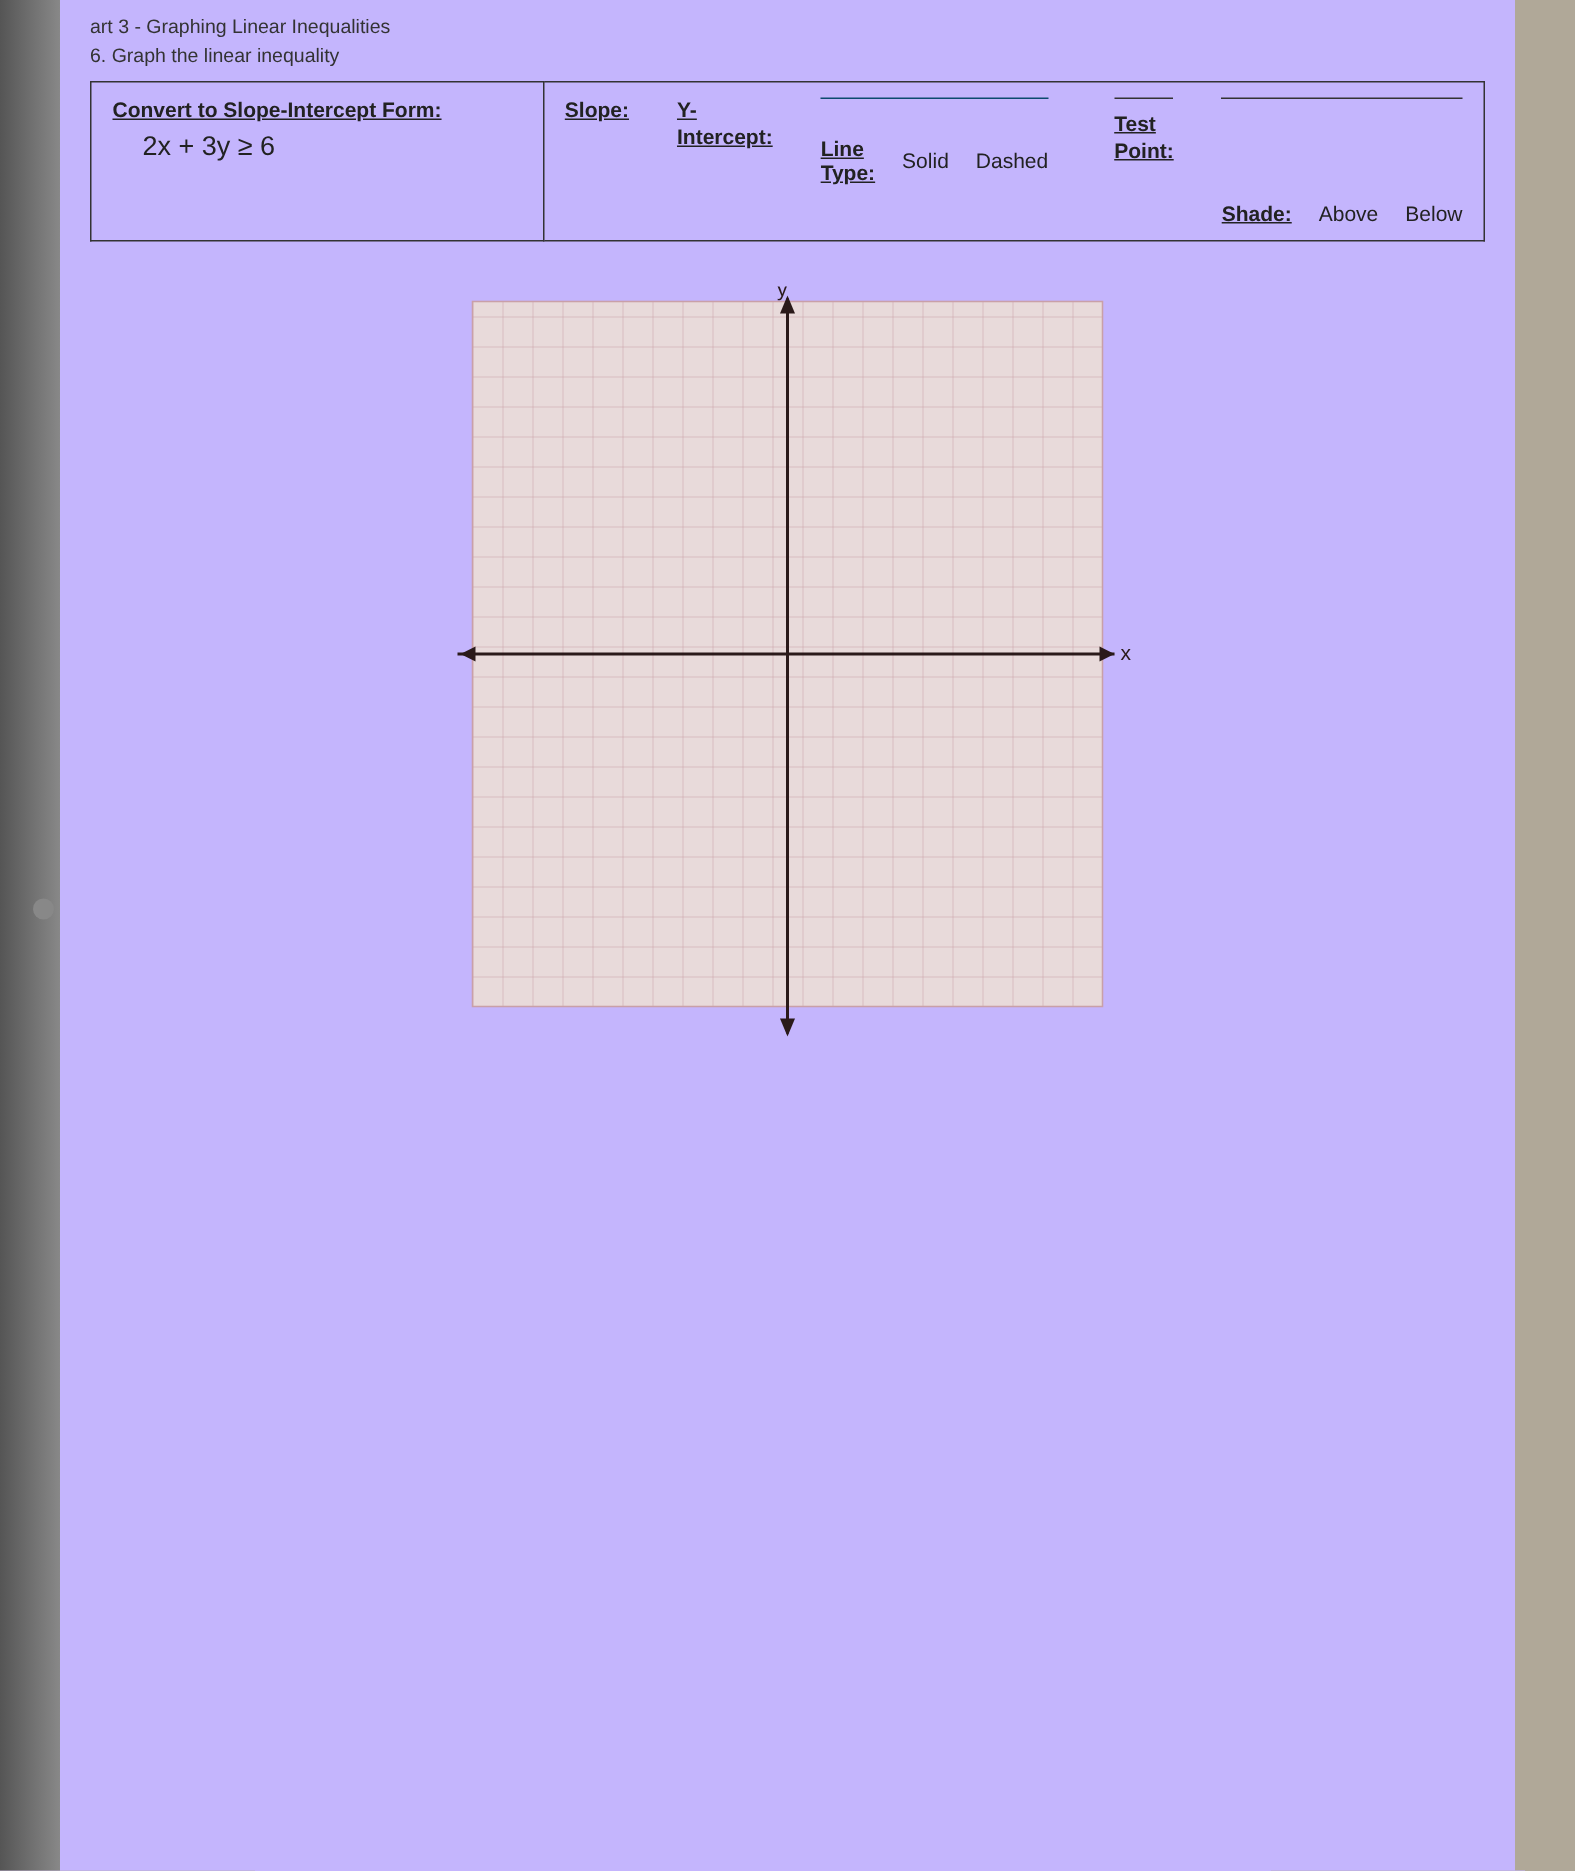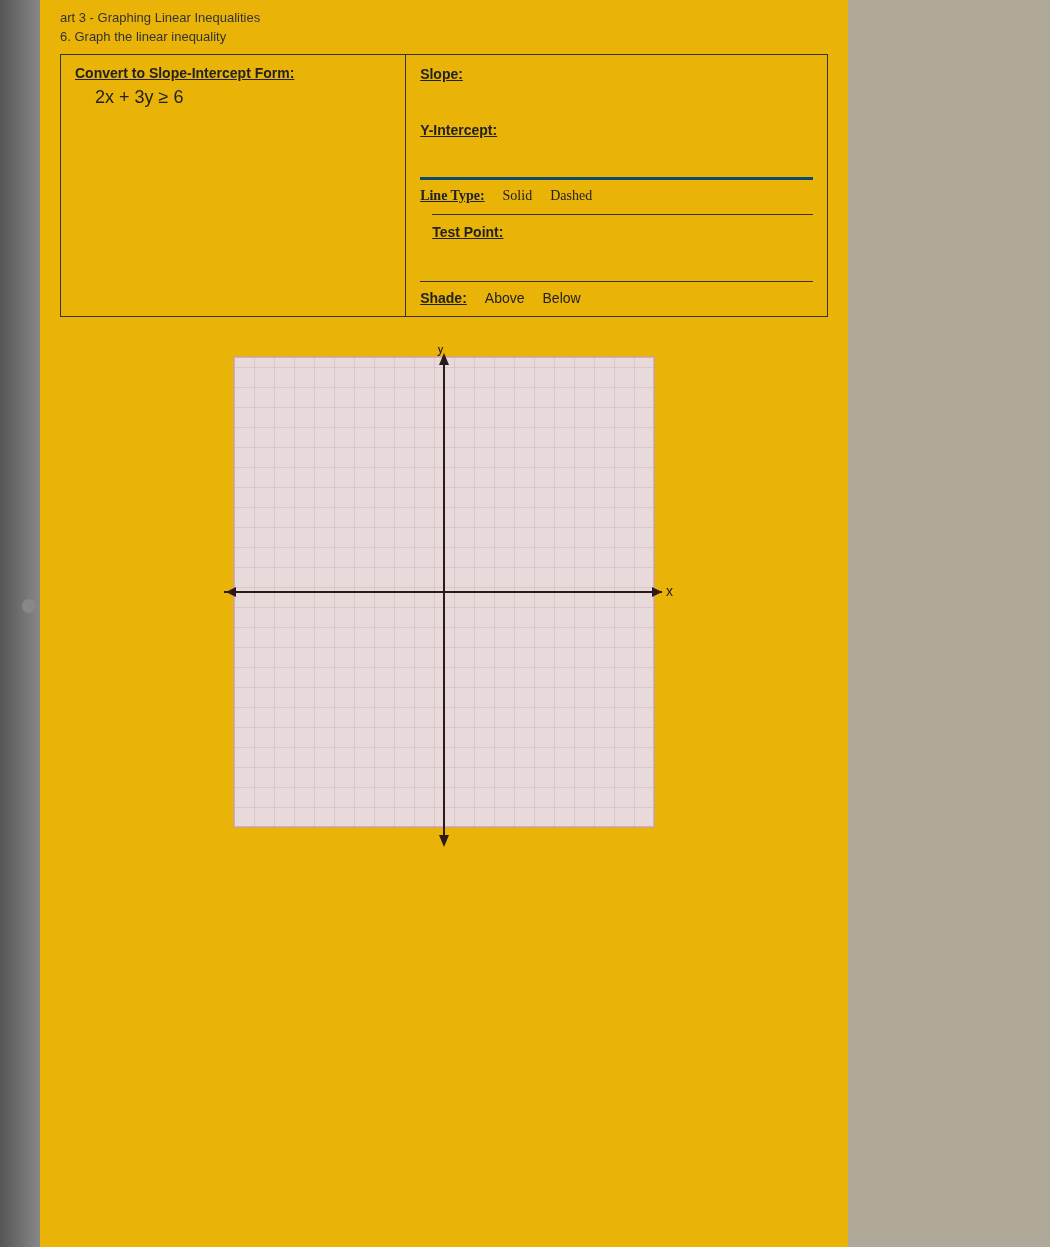--- a/index.html
+++ b/index.html
@@ -10,23 +10,23 @@
       background-color: #b0a898;
       font-family: Arial, sans-serif;
       overflow: hidden;
       position: relative;
     }
 
     .page {
       position: absolute;
       top: 0;
       left: 40px;
-      width: 808px;
+      width: 970px;
       height: 1247px;
-      background-color: #eab308;
+      background-color: #c4b5fd;
     }
 
     
     .left-edge {
       position: absolute;
       top: 0;
       left: 0;
       width: 40px;
       height: 1247px;
       background: linear-gradient(to right, #555, #888);
@@ -100,46 +100,46 @@
       font-size: 14px;
       color: #222;
     }
 
     
     .slope-row { padding-bottom: 20px; }
     .y-intercept-row { padding-bottom: 20px; }
 
     .line-type-row {
       display: flex;
-      align-items: flex-start;
+      align-items: center;
       gap: 18px;
-      border-top: 3px solid #0c4a6e;
+      border-top: 1px solid #0c4a6e;
       padding-top: 8px;
       padding-bottom: 10px;
-      font-family: Liberation Serif, serif;
     }
 
     .test-point-row {
       border-top: 1px solid #333;
       padding-top: 8px;
       padding-bottom: 40px;
       margin-left: 12px;
     }
 
     .shade-row {
       display: flex;
       align-items: flex-end;
       gap: 18px;
       border-top: 1px solid #333;
       padding-top: 8px;
     }
 
     .right-inner {
       display: flex;
-      flex-direction: column;
+      flex-direction: row;
+      gap: 32px;
     }
 
     
     .graph-section {
       margin: 20px auto 0 auto;
       display: flex;
       justify-content: center;
       align-items: flex-start;
       padding-top: 10px;
     }

